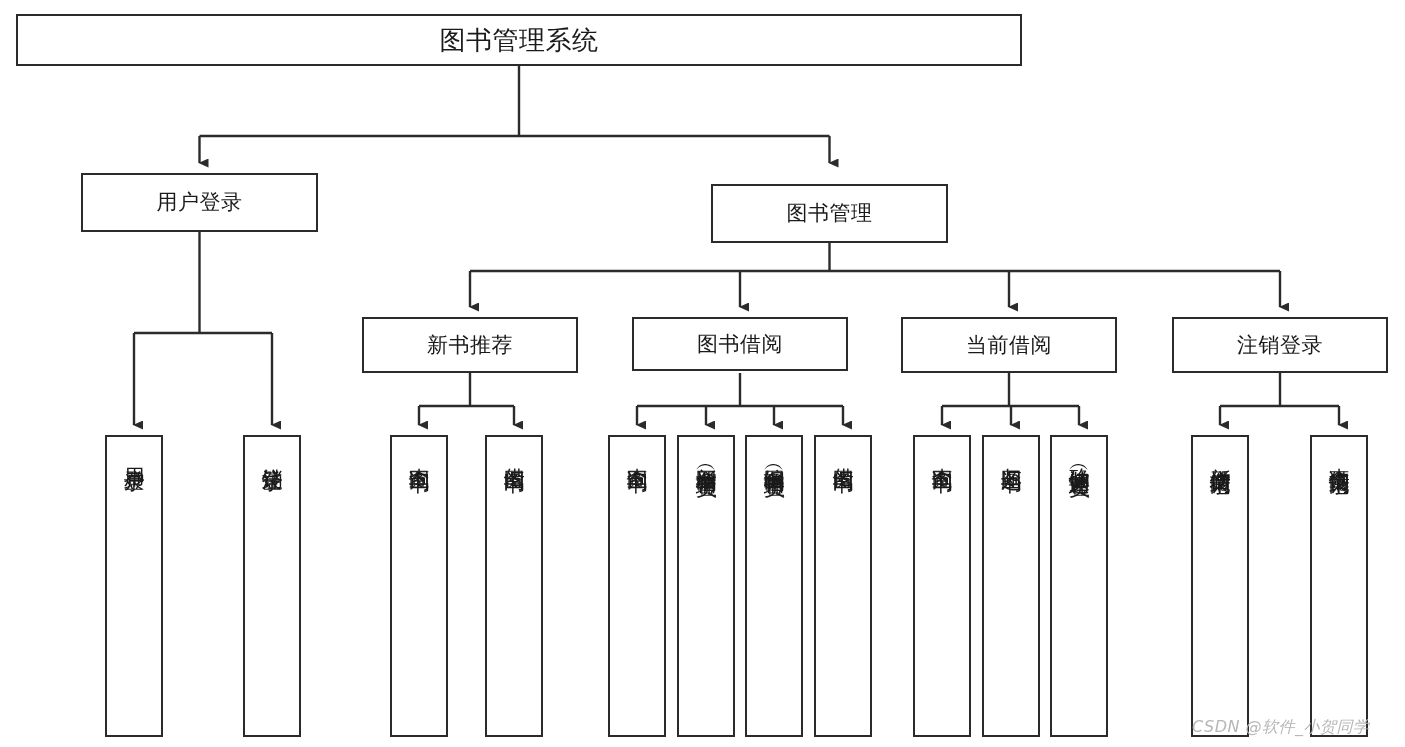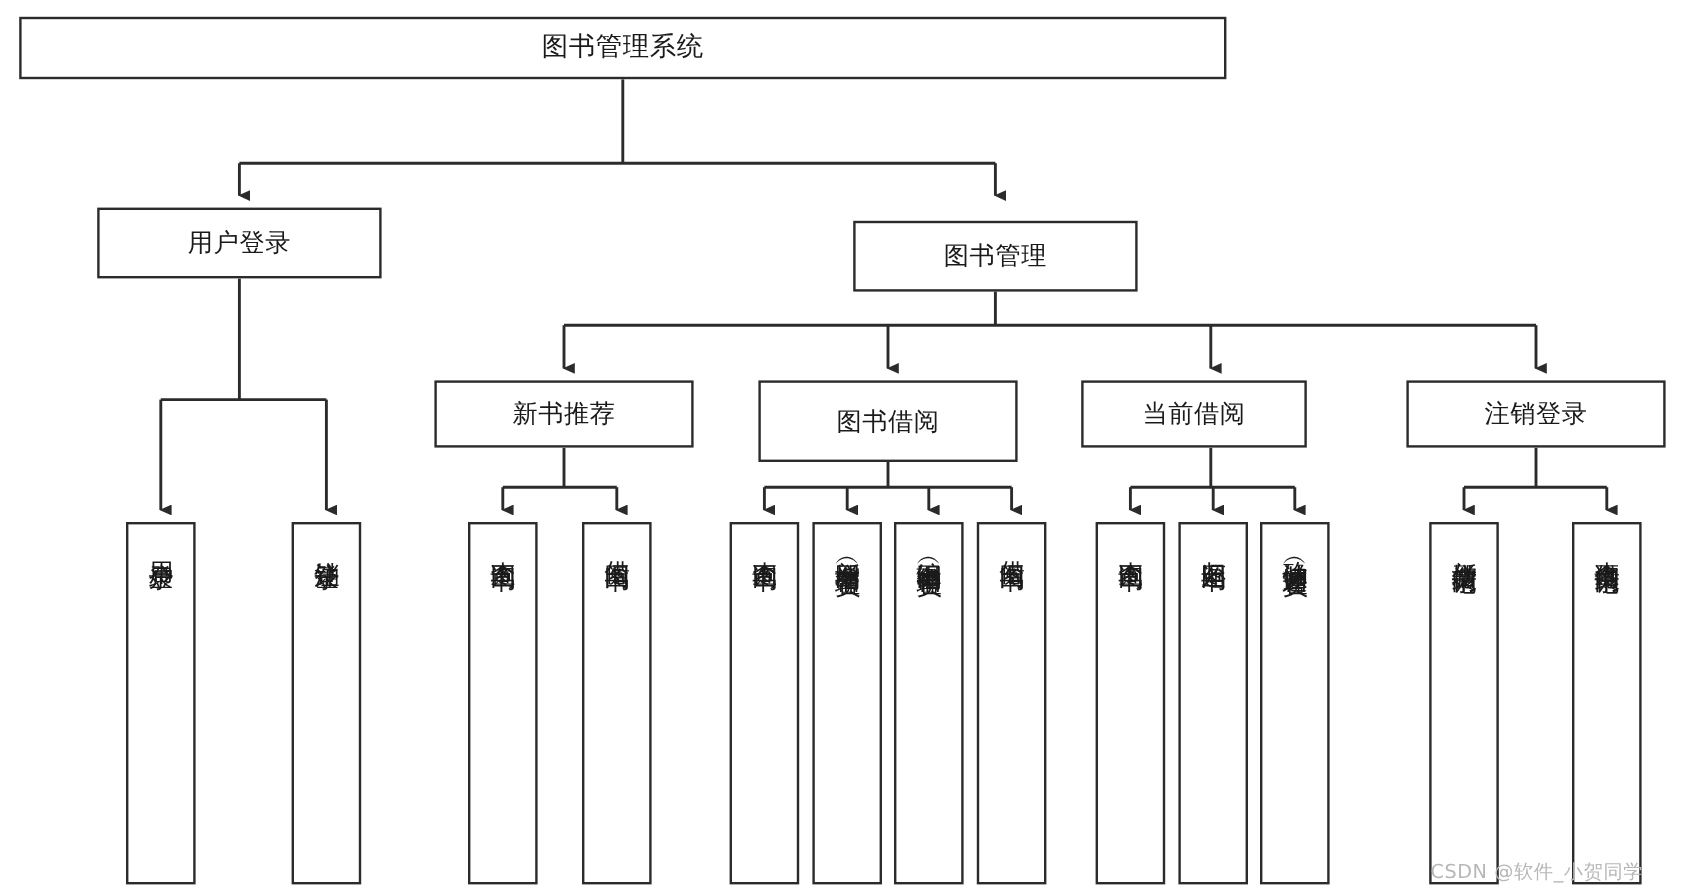--- a/index.html
+++ b/index.html
@@ -39,21 +39,21 @@
     display: block;
     text-align: center;
     line-height: 1.18;
     white-space: nowrap;
   }
   .node.horizontal .label {
     font-size: 21px;
     letter-spacing: 0.5px;
   }
   .node.root .label {
-    font-size: 22px;
+    font-size: 26px;
     letter-spacing: 0.5px;
   }
   .node.vertical {
     align-items: flex-start;
     padding-top: 14px;
   }
   .node.vertical .label {
     writing-mode: vertical-rl;
     text-orientation: upright;
     font-size: 21px;
@@ -122,24 +122,24 @@
       </div>
       <div class="node horizontal" style="left: 81px; top: 173px; width: 237px; height: 59px;">
         <span class="label">用户登录</span>
       </div>
       <div class="node horizontal" style="left: 711px; top: 184px; width: 237px; height: 59px;">
         <span class="label">图书管理</span>
       </div>
       <div class="node horizontal" style="left: 362px; top: 317px; width: 216px; height: 56px;">
         <span class="label">新书推荐</span>
       </div>
-      <div class="node horizontal" style="left: 632px; top: 317px; width: 216px; height: 68px;">
+      <div class="node horizontal" style="left: 632px; top: 317px; width: 216px; height: 54px;">
         <span class="label">图书借阅</span>
       </div>
-      <div class="node horizontal" style="left: 901px; top: 317px; width: 188px; height: 56px;">
+      <div class="node horizontal" style="left: 901px; top: 317px; width: 216px; height: 56px;">
         <span class="label">当前借阅</span>
       </div>
       <div class="node horizontal" style="left: 1172px; top: 317px; width: 216px; height: 56px;">
         <span class="label">注销登录</span>
       </div>
       <div class="node vertical" style="left: 105px; top: 435px; width: 58px; height: 302px;">
         <span class="label">用户登录</span>
       </div>
       <div class="node vertical" style="left: 243px; top: 435px; width: 58px; height: 302px;">
         <span class="label">注销登录</span>
@@ -171,14 +171,14 @@
       <div class="node vertical" style="left: 1050px; top: 435px; width: 58px; height: 302px;">
         <span class="label">确认归还（管理员）</span>
       </div>
       <div class="node vertical" style="left: 1191px; top: 435px; width: 58px; height: 302px;">
         <span class="label">新增借阅记录</span>
       </div>
       <div class="node vertical" style="left: 1310px; top: 435px; width: 58px; height: 302px;">
         <span class="label">查询借阅记录</span>
       </div>
     </div>
-  <div class="watermark" style="left: 1192px; top: 717px;">CSDN @软件_小贺同学</div>
+  <div class="watermark" style="left: 1192px; top: 717px; font-style: italic;">CSDN @软件_小贺同学</div>
 </div>
 
 </body></html>

